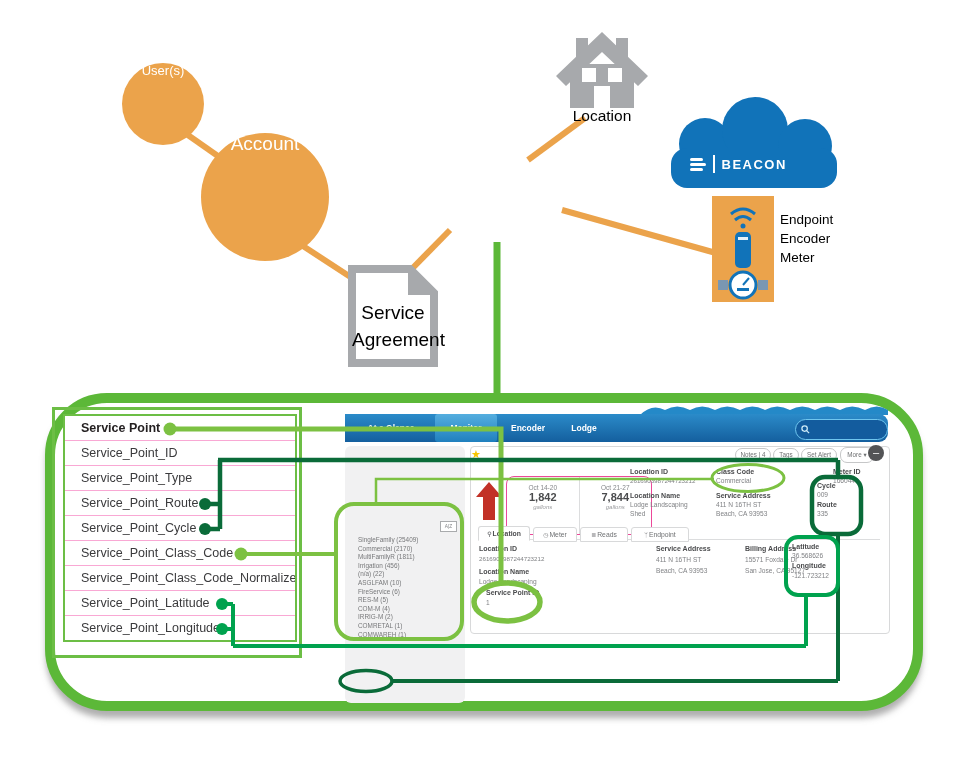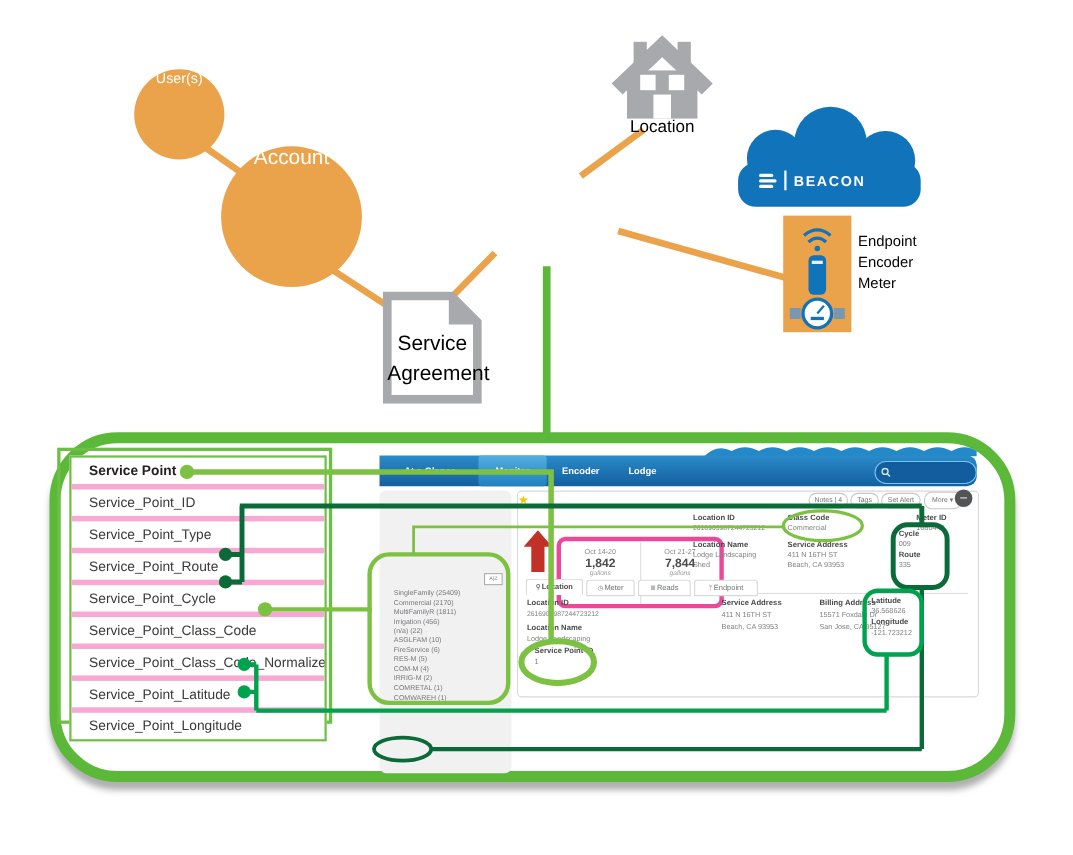--- a/index.html
+++ b/index.html
@@ -11,21 +11,21 @@
           text-align:center;color:#fff;z-index:2;}
   .node-label{color:#000;text-align:center;z-index:2;}
   
   #big-container{left:45px;top:393px;width:858px;height:298px;background:#fff;
     border:10px solid #5CB838;border-radius:62px;z-index:1;
     box-shadow:0 8px 6px -1px rgba(110,110,110,.55);}
   
   #field-outer{left:52px;top:407px;width:244px;height:245px;border:3px solid #6CBE45;z-index:3;}
   #field-table{left:63px;top:414px;width:230px;background:#fff;border:2px solid #6CBE45;z-index:3;}
   .frow{height:24px;line-height:24px;padding-left:16px;font-size:12.5px;color:#3A3A3C;
-        border-bottom:5px solid #f9a8d4;white-space:nowrap;overflow:hidden;}
+        border-bottom:1px solid #f9a8d4;white-space:nowrap;overflow:hidden;}
   .frow:last-child{border-bottom:none;}
   .frow.bold{font-weight:bold;color:#231F20;}
   
   #navbar{left:345px;top:414px;width:543px;height:28px;z-index:3;
     background:linear-gradient(#2B8BC9,#145F9E);border-radius:0 9px 9px 0;}
   .navtab{position:absolute;top:0;height:28px;line-height:28px;color:#fff;
     font-size:8.5px;font-weight:bold;text-align:center;}
   #tab-monitor{background:linear-gradient(#55AEDF,#2080BE);border-radius:3px;}
   #search-box{left:795px;top:419px;width:86px;height:19px;z-index:3;background:#135C9E;
     border:1.5px solid #6FC6EF;border-radius:11px;display:flex;align-items:center;padding-left:5px;}
@@ -39,21 +39,21 @@
     font-size:4.8px;color:#808285;text-align:center;line-height:9px;z-index:3;}
   
   #card{left:470px;top:446px;width:418px;height:186px;background:#fff;border:1px solid #D8D9DA;
         border-radius:4px;z-index:3;}
   .btn{position:absolute;height:12px;line-height:12px;background:#fff;border:1px solid #C6C7C8;
        border-radius:7px;font-size:6.3px;color:#6F7173;text-align:center;z-index:4;}
   #minus-btn{left:868px;top:445px;width:16px;height:16px;border-radius:50%;background:#535456;
     color:#fff;font-size:11px;line-height:15px;text-align:center;z-index:4;}
   .lbl{position:absolute;font-size:7px;font-weight:bold;color:#4A4B4D;white-space:nowrap;z-index:4;}
   .val{position:absolute;font-size:6.6px;color:#808285;white-space:nowrap;z-index:4;}
-  #usage-box{left:506px;top:488px;width:144px;height:57px;border:4px solid #ec4899;border-radius:8px;
+  #usage-box{left:506px;top:476px;width:144px;height:57px;border:1px solid #ec4899;border-radius:8px;
     display:flex;z-index:4;background:#fff;}
   .ucell{flex:1;text-align:center;padding-top:7px;}
   .ucell+.ucell{border-left:1px solid #DCDDDE;}
   .uperiod{font-size:6.5px;color:#85878A;}
   .uval{font-size:11px;font-weight:bold;color:#4A4B4D;line-height:13px;}
   .uunit{font-size:6px;font-style:italic;color:#9A9B9E;}
   .ptab{position:absolute;height:13px;line-height:13px;background:#fff;border:1px solid #D8D9DA;
     border-radius:3px 3px 0 0;font-size:6.8px;color:#6F7173;text-align:center;z-index:4;white-space:nowrap;}
   .ptab.active{font-weight:bold;color:#4A4B4D;border-bottom:1px solid #fff;}
   .ticon{font-size:6px;color:#77787B;margin-right:1px;}

